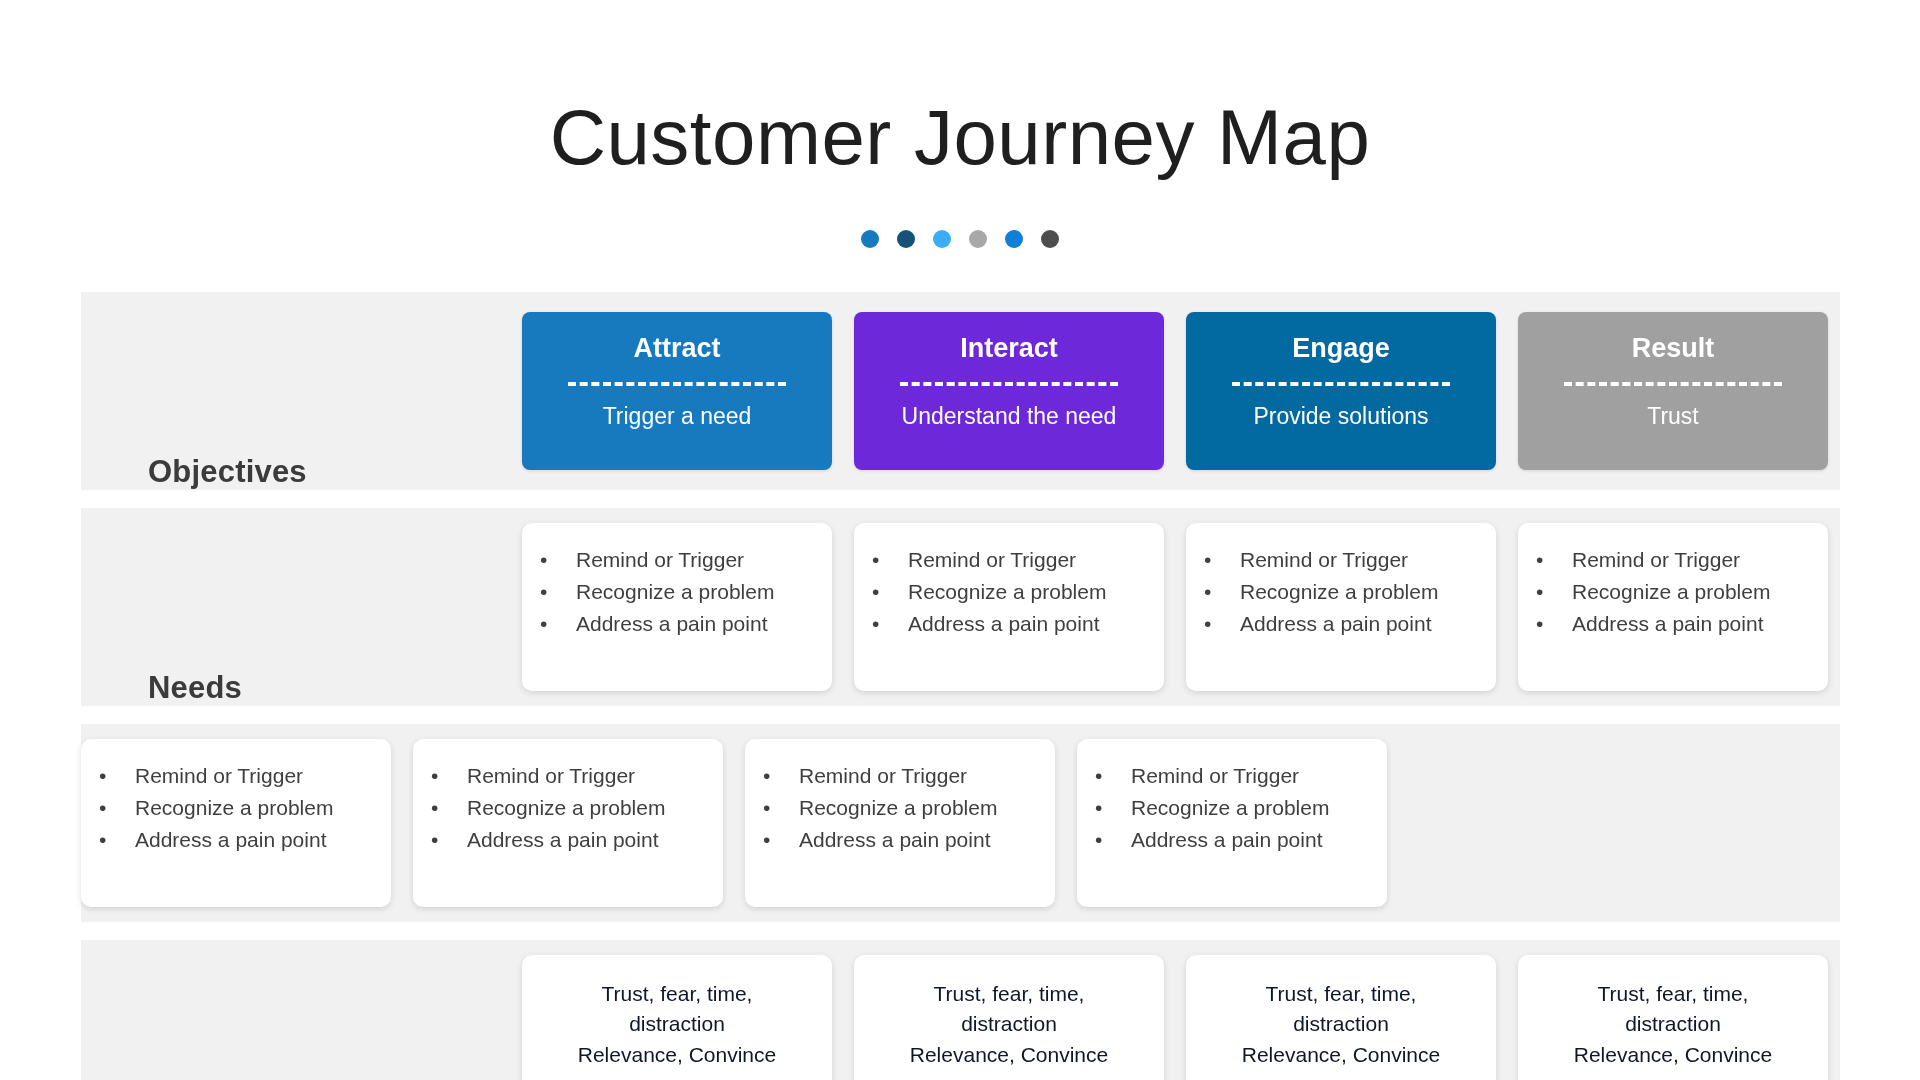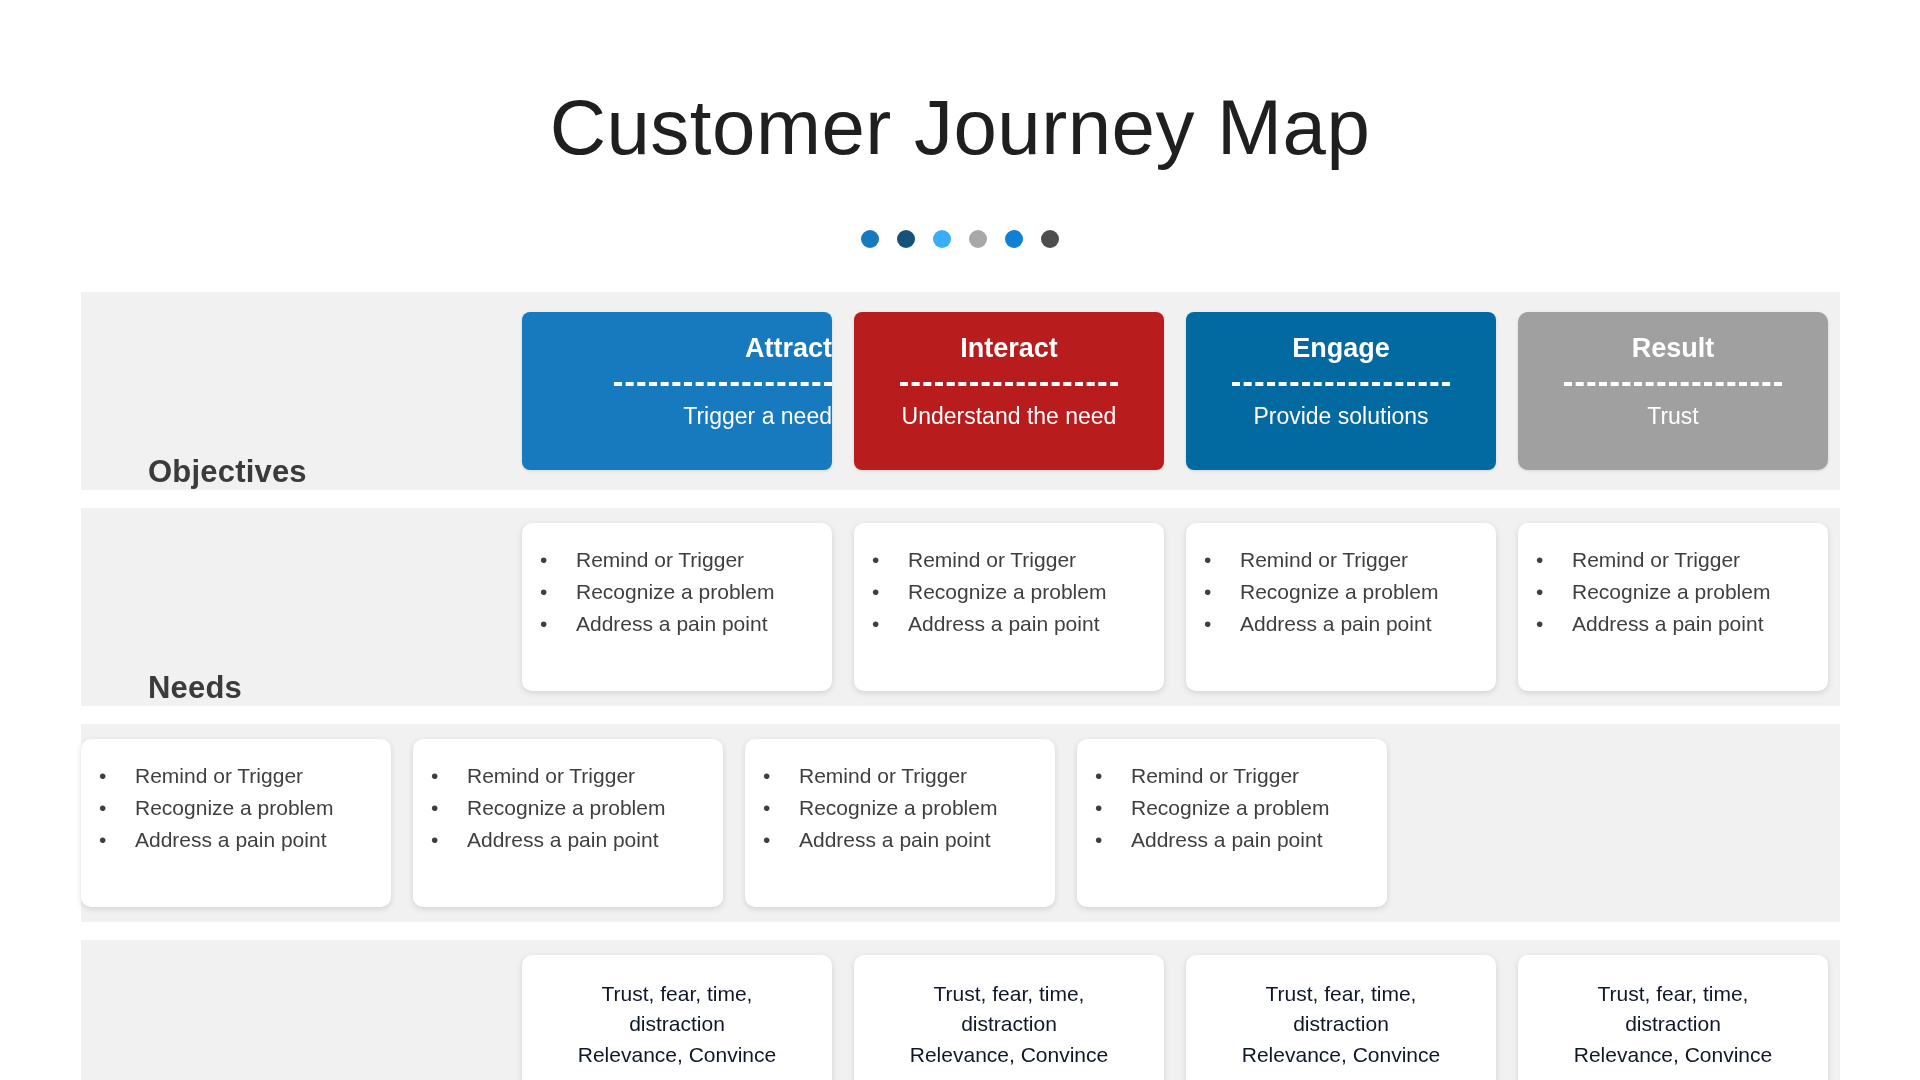--- a/index.html
+++ b/index.html
@@ -11,21 +11,21 @@
     width: 1920px;
     height: 1080px;
     font-family: "Liberation Sans", sans-serif;
     overflow: hidden;
     position: relative;
   }
 
   
   #title-block {
     position: absolute;
-    top: 88px;
+    top: 98px;
     left: 0;
     width: 1920px;
     text-align: center;
   }
   #page-title {
     font-family: "Liberation Sans", sans-serif;
     font-size: 78px;
     font-weight: 400;
     color: #1f1f1f;
     letter-spacing: 0.5px;
@@ -192,36 +192,36 @@
     <span class="dot" style="background: rgb(77, 77, 77);"></span>
   </div>
 
 <div id="journey-grid">
 
   <div class="journey-row" id="row-objectives" style="height:198px;">
     <div class="row-label-cell">
       <span class="row-label">Objectives</span>
     </div>
     <div class="cards-cell" id="objectives-cards">
-        <div class="objective-card" style="background: rgb(23, 121, 190); align-items: flex-end;">
+        <div class="objective-card" style="background: rgb(23, 121, 190);">
           <div class="objective-title">Attract</div>
           <div class="objective-divider"></div>
           <div class="objective-sub">Trigger a need</div>
         </div>
-        <div class="objective-card" style="background: #b91c1c;">
+        <div class="objective-card" style="background: #6d28d9;">
           <div class="objective-title">Interact</div>
           <div class="objective-divider"></div>
           <div class="objective-sub">Understand the need</div>
         </div>
         <div class="objective-card" style="background: #0369a1;">
           <div class="objective-title">Engage</div>
           <div class="objective-divider"></div>
           <div class="objective-sub">Provide solutions</div>
         </div>
-        <div class="objective-card" style="background: rgb(160, 160, 160); border-radius: 10px;">
+        <div class="objective-card" style="background: rgb(160, 160, 160);">
           <div class="objective-title">Result</div>
           <div class="objective-divider"></div>
           <div class="objective-sub">Trust</div>
         </div>
       </div>
   </div>
   <div class="row-gap"></div>
 
   <div class="journey-row" id="row-needs" style="height:198px;">
     <div class="row-label-cell">

